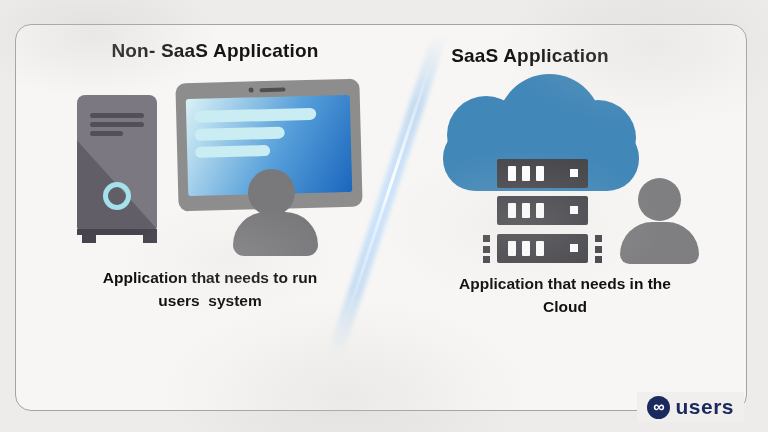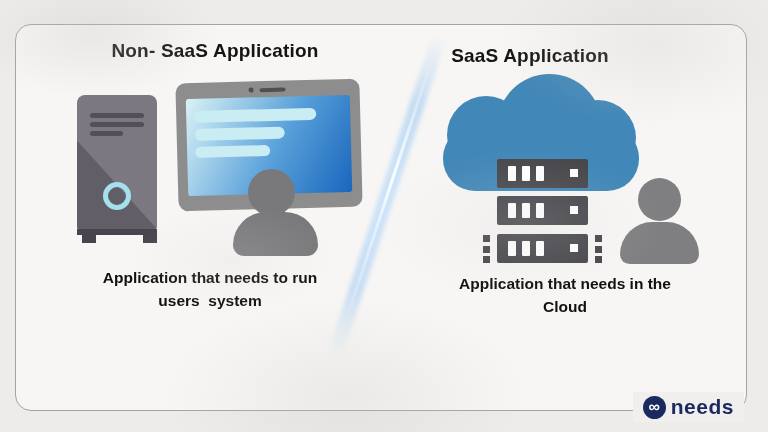--- a/index.html
+++ b/index.html
@@ -213,15 +213,15 @@
   <div class="person-body body-r"></div>
   <div class="person-head head-r"></div>
 
   <div class="caption caption-right">
     <span>Application that needs in the</span>
     <span>Cloud</span>
   </div>
 
   <div class="logo">
     <div class="logo-mark">∞</div>
-    <div class="logo-text">needs</div>
+    <div class="logo-text">users</div>
   </div>
 </div>
 
 </body></html>

